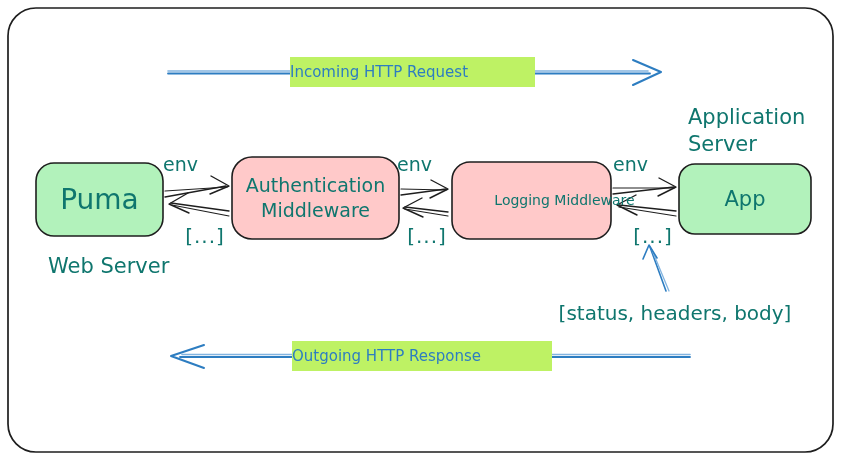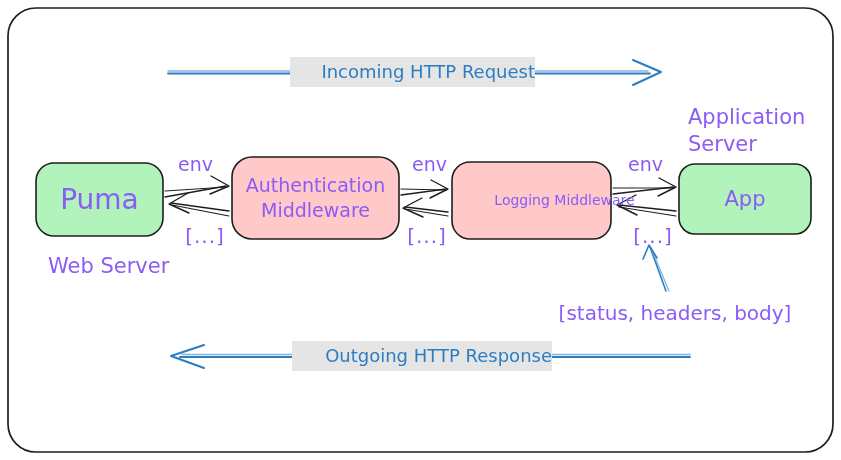--- a/index.html
+++ b/index.html
@@ -7,36 +7,36 @@
     position:relative;
     width:841px;height:460px;
     background:#ffffff;
     overflow:hidden;
     font-family:"DejaVu Sans", sans-serif;
     color:#1e1e1e;
   }
   .canvas svg{position:absolute;left:0;top:0;}
   .lbl{
     position:absolute;
-    color:#8b5cf6;
+    color:#0f766e;
     white-space:pre-line;
   }
   .node-lbl{
     display:flex;align-items:center;justify-content:center;
     text-align:center;
   }
   .flow-lbl{
-    background:#e5e5e5;
+    background:#bef264;
     color:var(--blue);
-    text-align:right;
-    font-size:18px;
+    text-align:left;
+    font-size:15px;
     line-height:30px;
     height:30px;
   }
-  .env-lbl{font-size:19px;text-align:right;width:50px;}
+  .env-lbl{font-size:19px;text-align:left;width:50px;}
   .ret-lbl{font-size:20px;text-align:center;width:54px;letter-spacing:1px;}
   .caption{font-size:21px;line-height:27px;}
   .annot{font-size:20px;text-align:center;margin-top:16px;}
   svg .stroke{stroke:var(--stroke);fill:none;stroke-linecap:round;stroke-linejoin:round;}
   svg .blue-d{stroke:var(--blue);fill:none;stroke-linecap:round;stroke-linejoin:round;}
   svg .blue-l{stroke:var(--blueLight);fill:none;stroke-linecap:round;}
   svg .green{fill:var(--green);}
   svg .pink{fill:var(--pink);}
 </style>
 </head>

